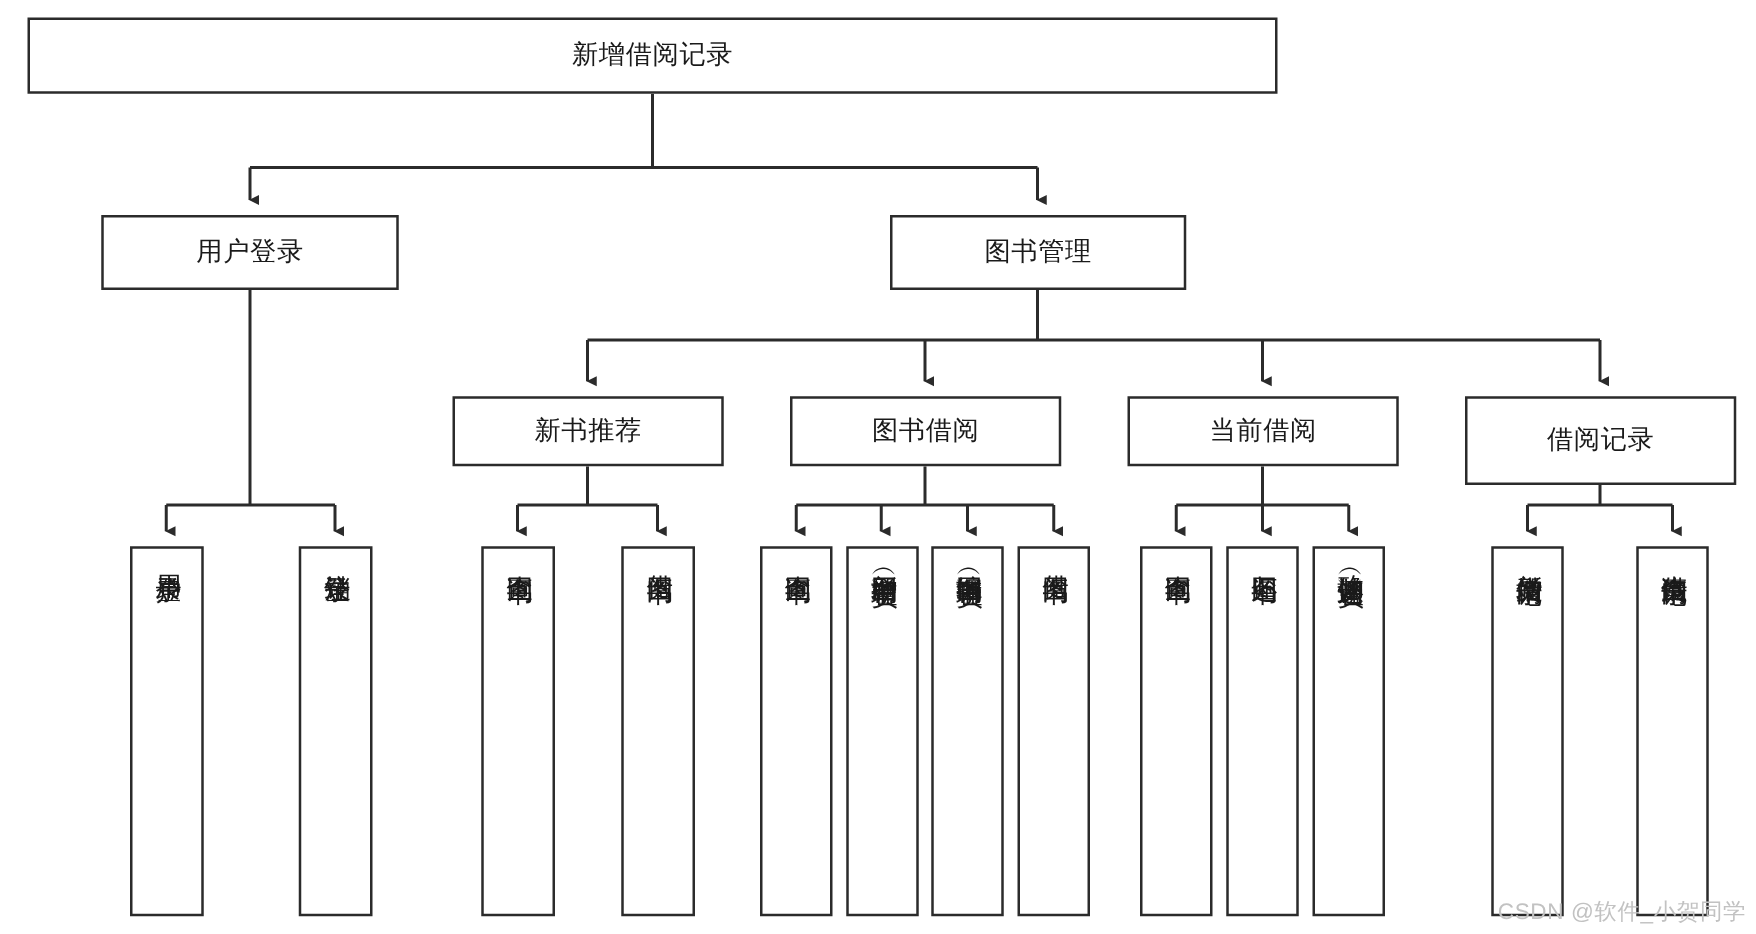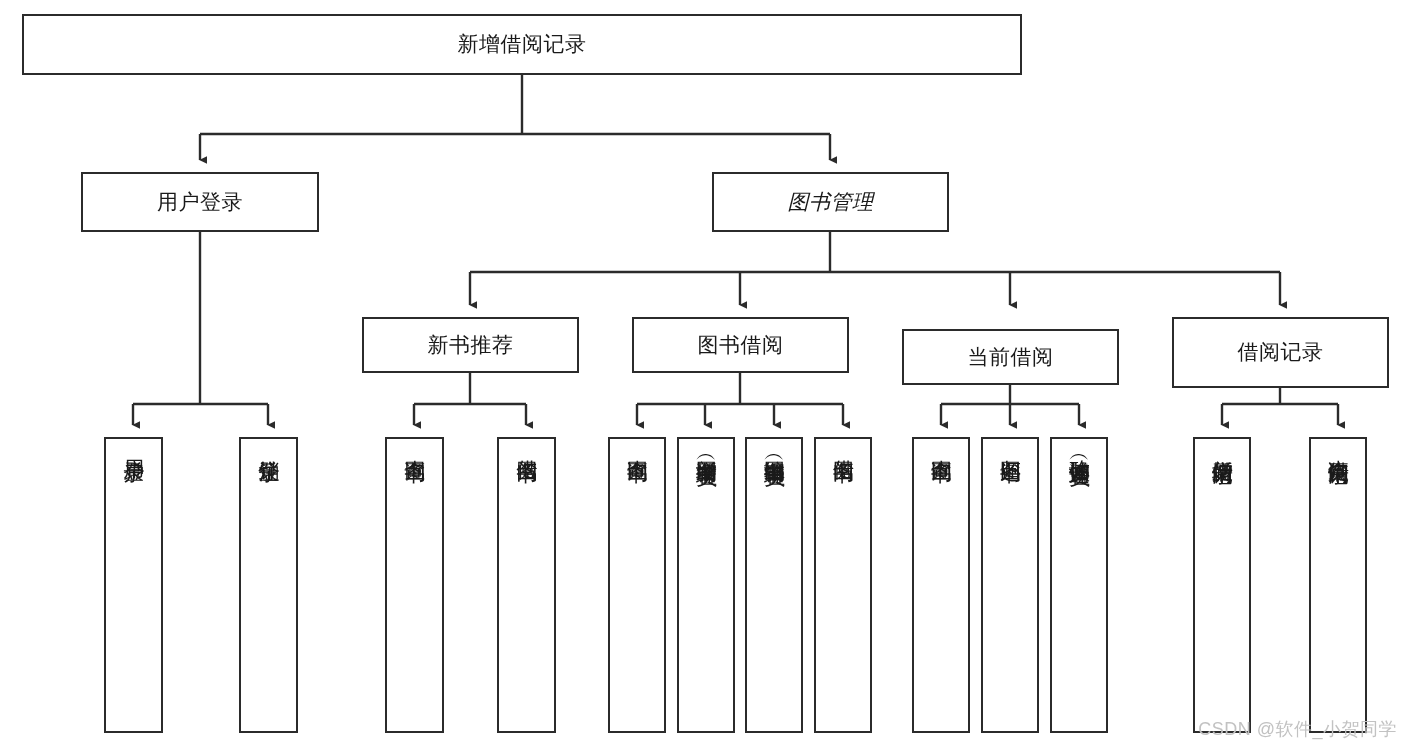--- a/index.html
+++ b/index.html
@@ -121,31 +121,31 @@
     </g>
   </svg>
 
   <div class="node" style="left:22px; top:14px; width:1000px; height:61px;">
     <span class="lbl">新增借阅记录</span>
   </div>
 
   <div class="node" style="left:81px; top:172px; width:238px; height:60px;">
     <span class="lbl">用户登录</span>
   </div>
-  <div class="node" style="left:712px; top:172px; width:237px; height:60px;font-style:italic;">
+  <div class="node" style="left:712px; top:172px; width:237px; height:60px;">
     <span class="lbl">图书管理</span>
   </div>
 
   <div class="node" style="left:362px; top:317px; width:217px; height:56px;">
     <span class="lbl">新书推荐</span>
   </div>
   <div class="node" style="left:632px; top:317px; width:217px; height:56px;text-align:right;">
     <span class="lbl">图书借阅</span>
   </div>
-  <div class="node" style="left:902px; top:317px; width:217px; height:56px;margin-top:12px;">
+  <div class="node" style="left:902px; top:317px; width:217px; height:56px;">
     <span class="lbl">当前借阅</span>
   </div>
   <div class="node" style="left:1172px; top:317px; width:217px; height:71px;">
     <span class="lbl">借阅记录</span>
   </div>
 
   <div class="node vert" style="left:104px; top:437px; width:59px; height:296px;">
     <span class="lbl">用户登录</span>
   </div>
   <div class="node vert" style="left:239px; top:437px; width:59px; height:296px;">

